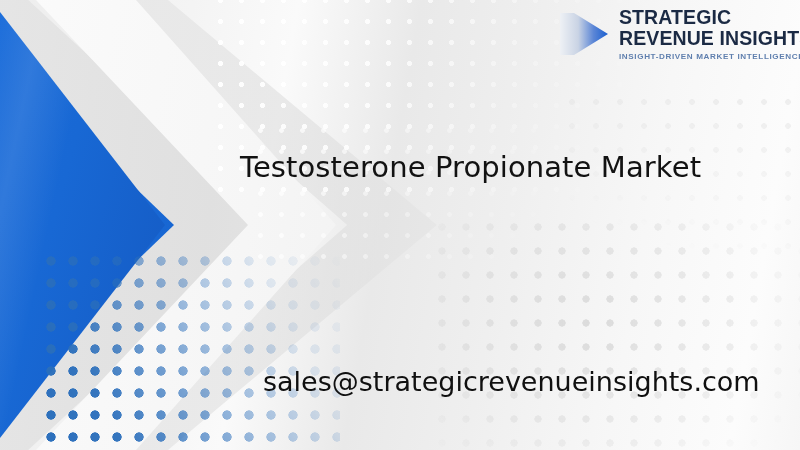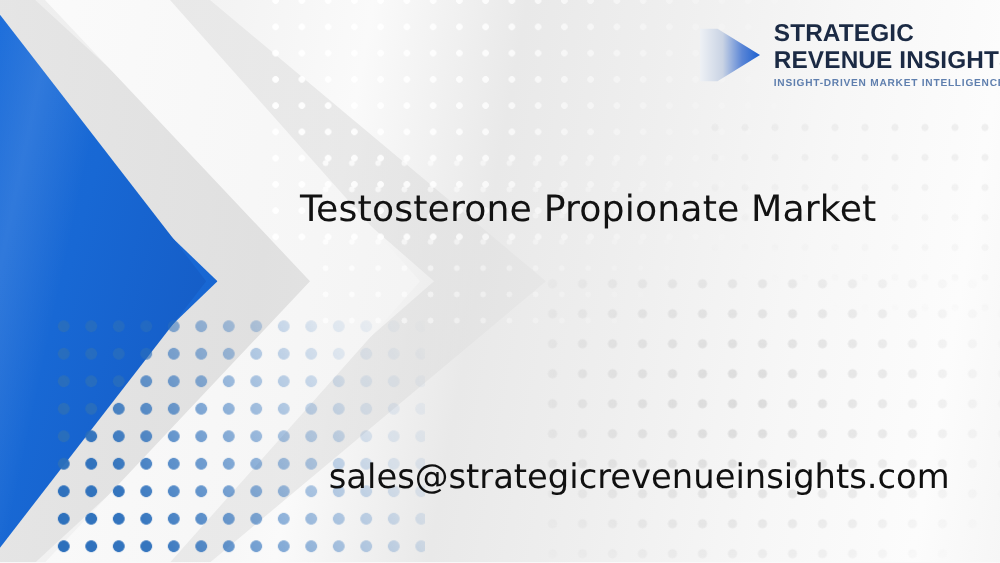--- a/index.html
+++ b/index.html
@@ -140,21 +140,21 @@
     left: -170px; top: 0;
     width: 335px; height: 450px;
     clip-path: polygon(48% 0, 100% 50%, 48% 100%, 0 100%, 0 0);
     background: linear-gradient(102deg, rgba(255,255,255,0) 38%, rgba(255,255,255,.10) 50%, rgba(255,255,255,0) 62%);
   }
 
   
   .logo {
     position: absolute;
     left: 556px;
-    top: 14px;
+    top: 4px;
     width: 228px;
     height: 60px;
     display: flex;
     align-items: center;
   }
   .logo-mark {
     width: 56px;
     height: 46px;
     flex: 0 0 auto;
     margin-right: 7px;

